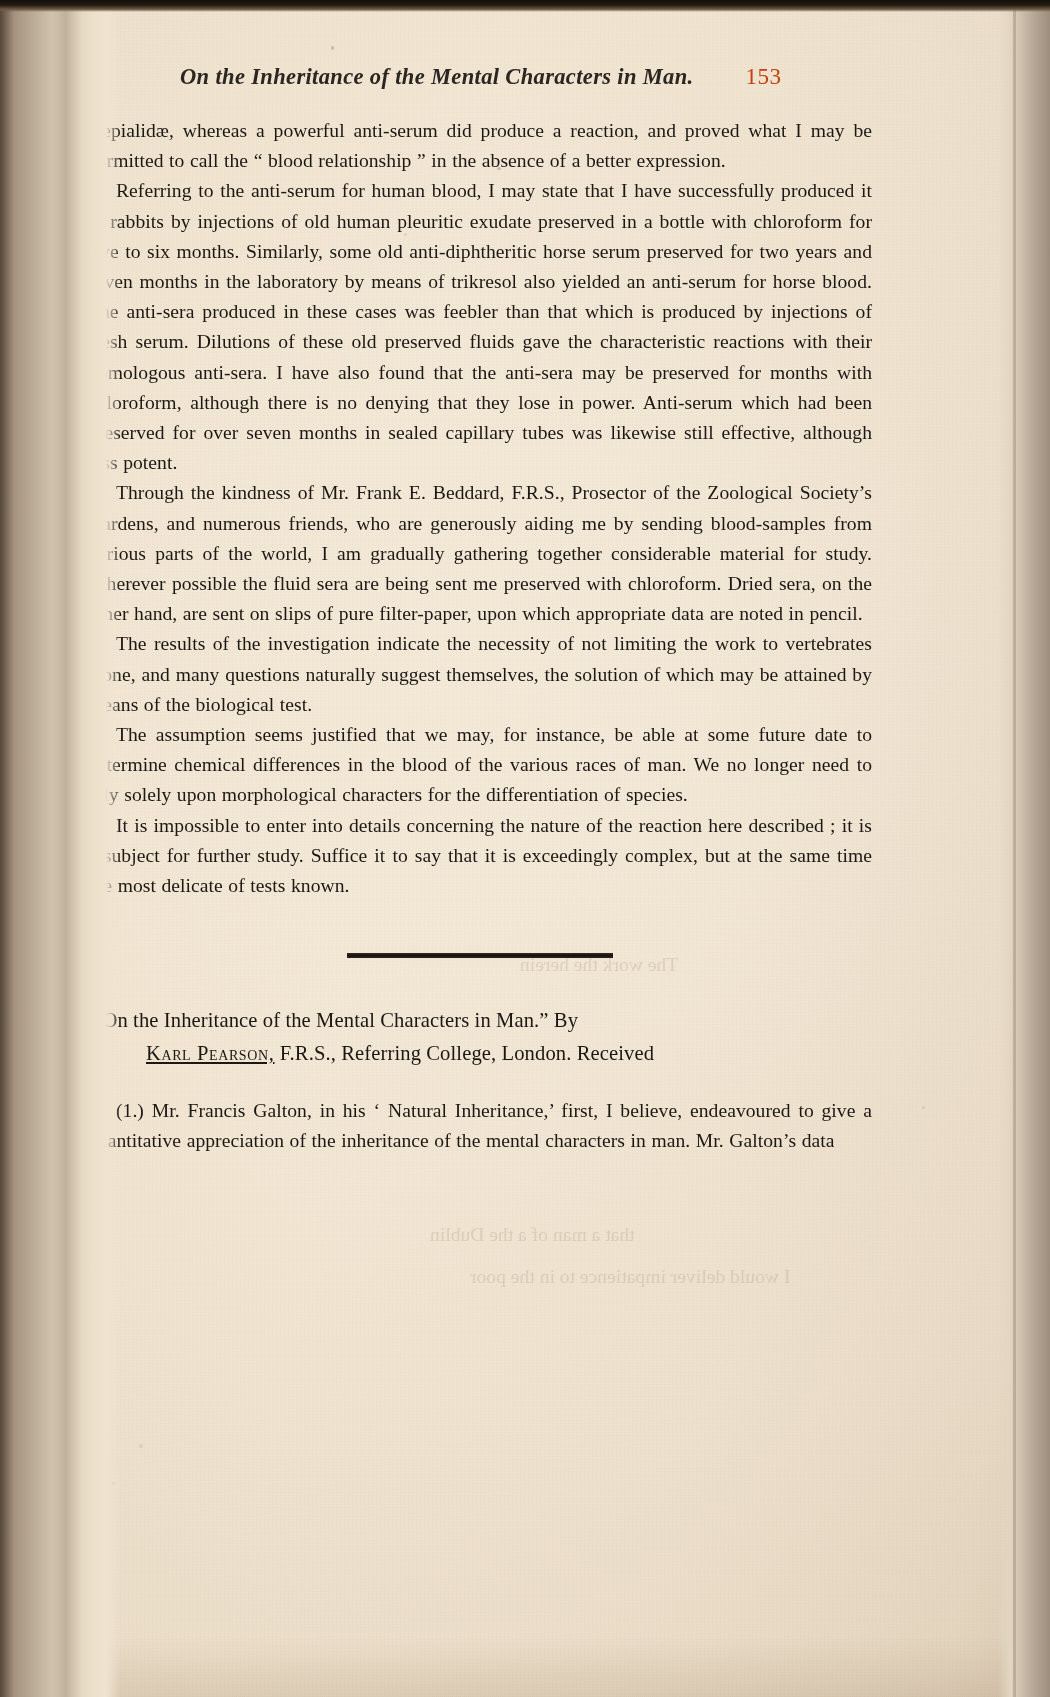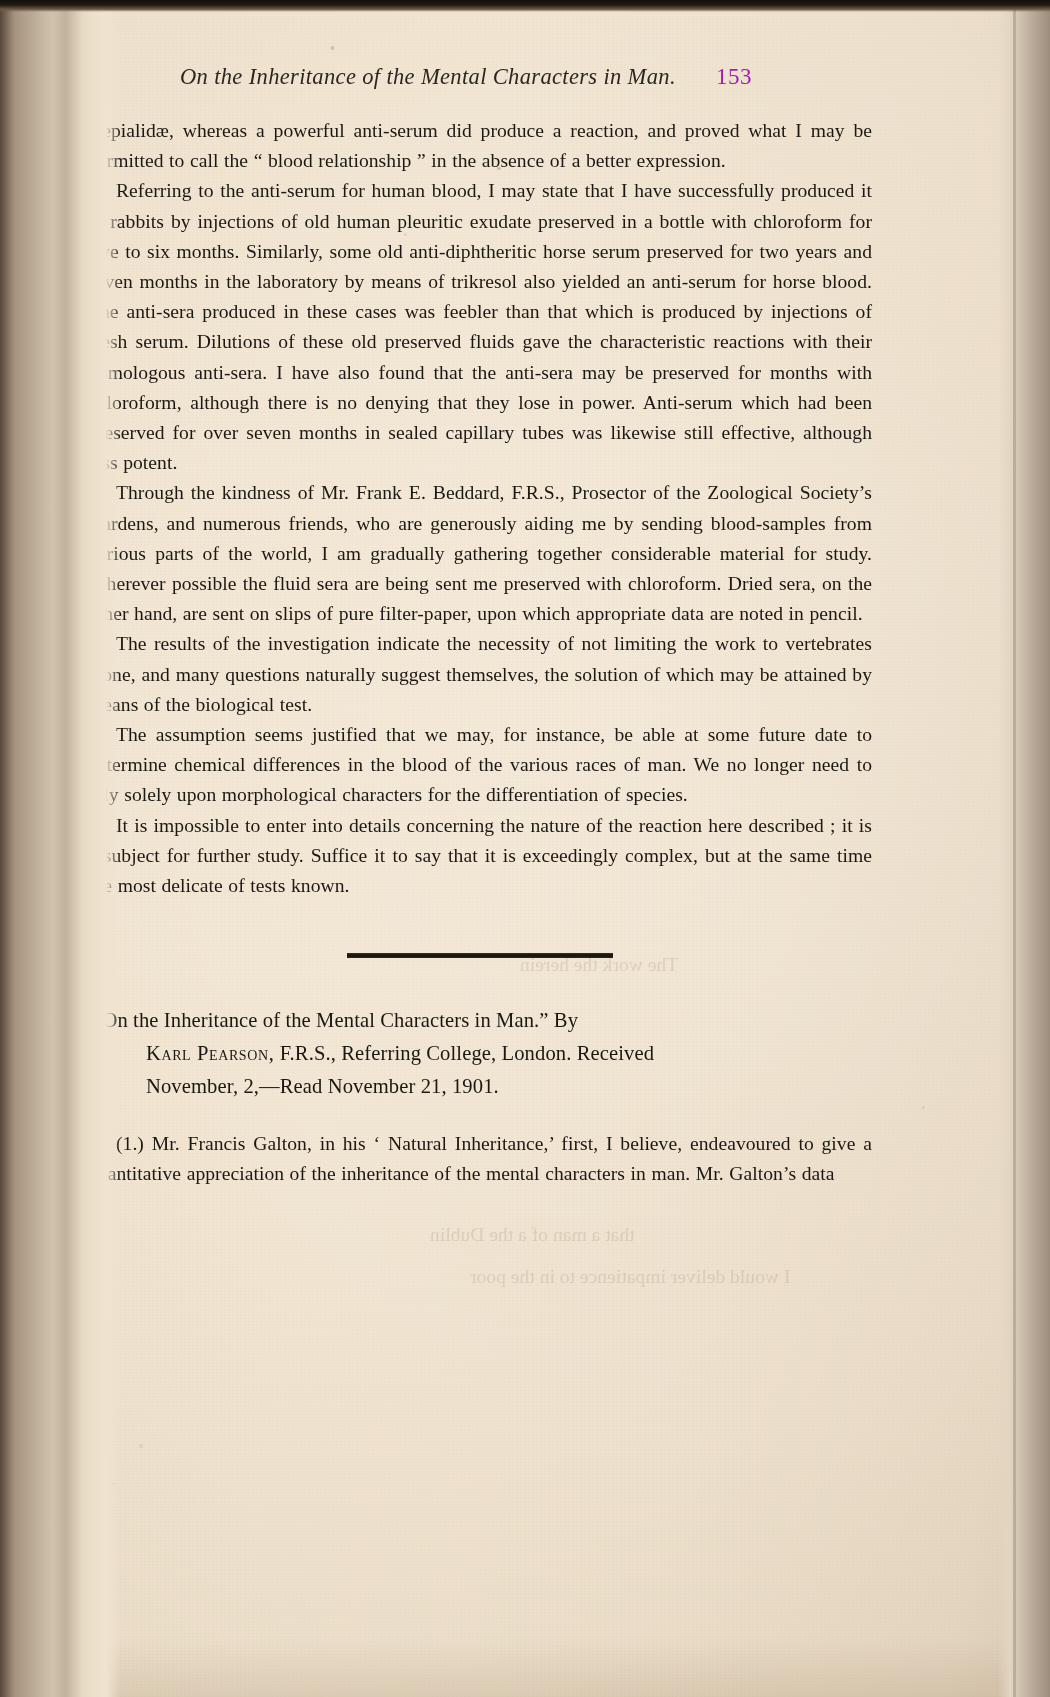--- a/index.html
+++ b/index.html
@@ -97,25 +97,26 @@
     display:flex;align-items:baseline;justify-content:flex-start;
     margin:0 0 26px 0;
     padding-left:92px;
   }
   .runhead-title{
     font-style:italic;
     font-size:22.5px;
     letter-spacing:.35px;
     color:#2b2620;
     white-space:nowrap;
+    font-weight:bold;
   }
   .runhead-page{
     font-size:23px;
-    margin-left:40px;
-    color:#a21caf;
+    margin-left:52px;
+    color:#c2410c;
     letter-spacing:.5px;
   }
 
   p.body{
     margin:0;
     font-size:19.6px;
     line-height:30.2px;
     text-align:justify;
     text-justify:inter-word;
     text-indent:28px;
@@ -148,20 +149,21 @@
     text-align:justify;
     letter-spacing:.1px;
     margin:0 0 26px 0;
   }
   .art-head .l1{ display:block; text-indent:0; }
   .art-head .l2{ display:block; padding-left:58px; }
   .art-head .l3{ display:block; padding-left:58px; }
   .smallcaps{
     font-variant:small-caps;
     letter-spacing:.6px;
+    text-decoration:underline;
   }
 
   
   .ghost{
     position:absolute;
     font-family:"Liberation Serif", serif;
     font-size:19.6px;
     line-height:30.2px;
     color:rgba(120,98,70,.17);
     transform:scaleX(-1);
@@ -206,21 +208,20 @@
     <p class="body">The assumption seems justified that we may, for instance, be able at some future date to determine chemical differences in the blood of the various races of man. We no longer need to rely solely upon morphological characters for the differentiation of species.</p>
     <p class="body">It is impossible to enter into details concerning the nature of the reaction here described ; it is a subject for further study. Suffice it to say that it is exceedingly complex, but at the same time the most delicate of tests known.</p>
 
     <div class="rule-wrap">
       <div class="rule"></div>
     </div>
 
     <div class="art-head">
       <span class="l1">“ On the Inheritance of the Mental Characters in Man.”  By</span>
       <span class="l2"><span class="smallcaps">Karl Pearson,</span><span> F.R.S., Referring College, London.   Received</span></span>
-      <span class="l3">November, 2,—Read November 21, 1901.</span>
     </div>
 
     <p class="body">(1.) Mr. Francis Galton, in his ‘ Natural Inheritance,’ first, I believe, endeavoured to give a quantitative appreciation of the inheritance of the mental characters in man. Mr. Galton’s data</p>
 
   </div>
 
   <div id="grain"></div>
   <div id="bottom-shade"></div>
   <div id="gutter"></div>
   <div id="gutter-fold"></div>

